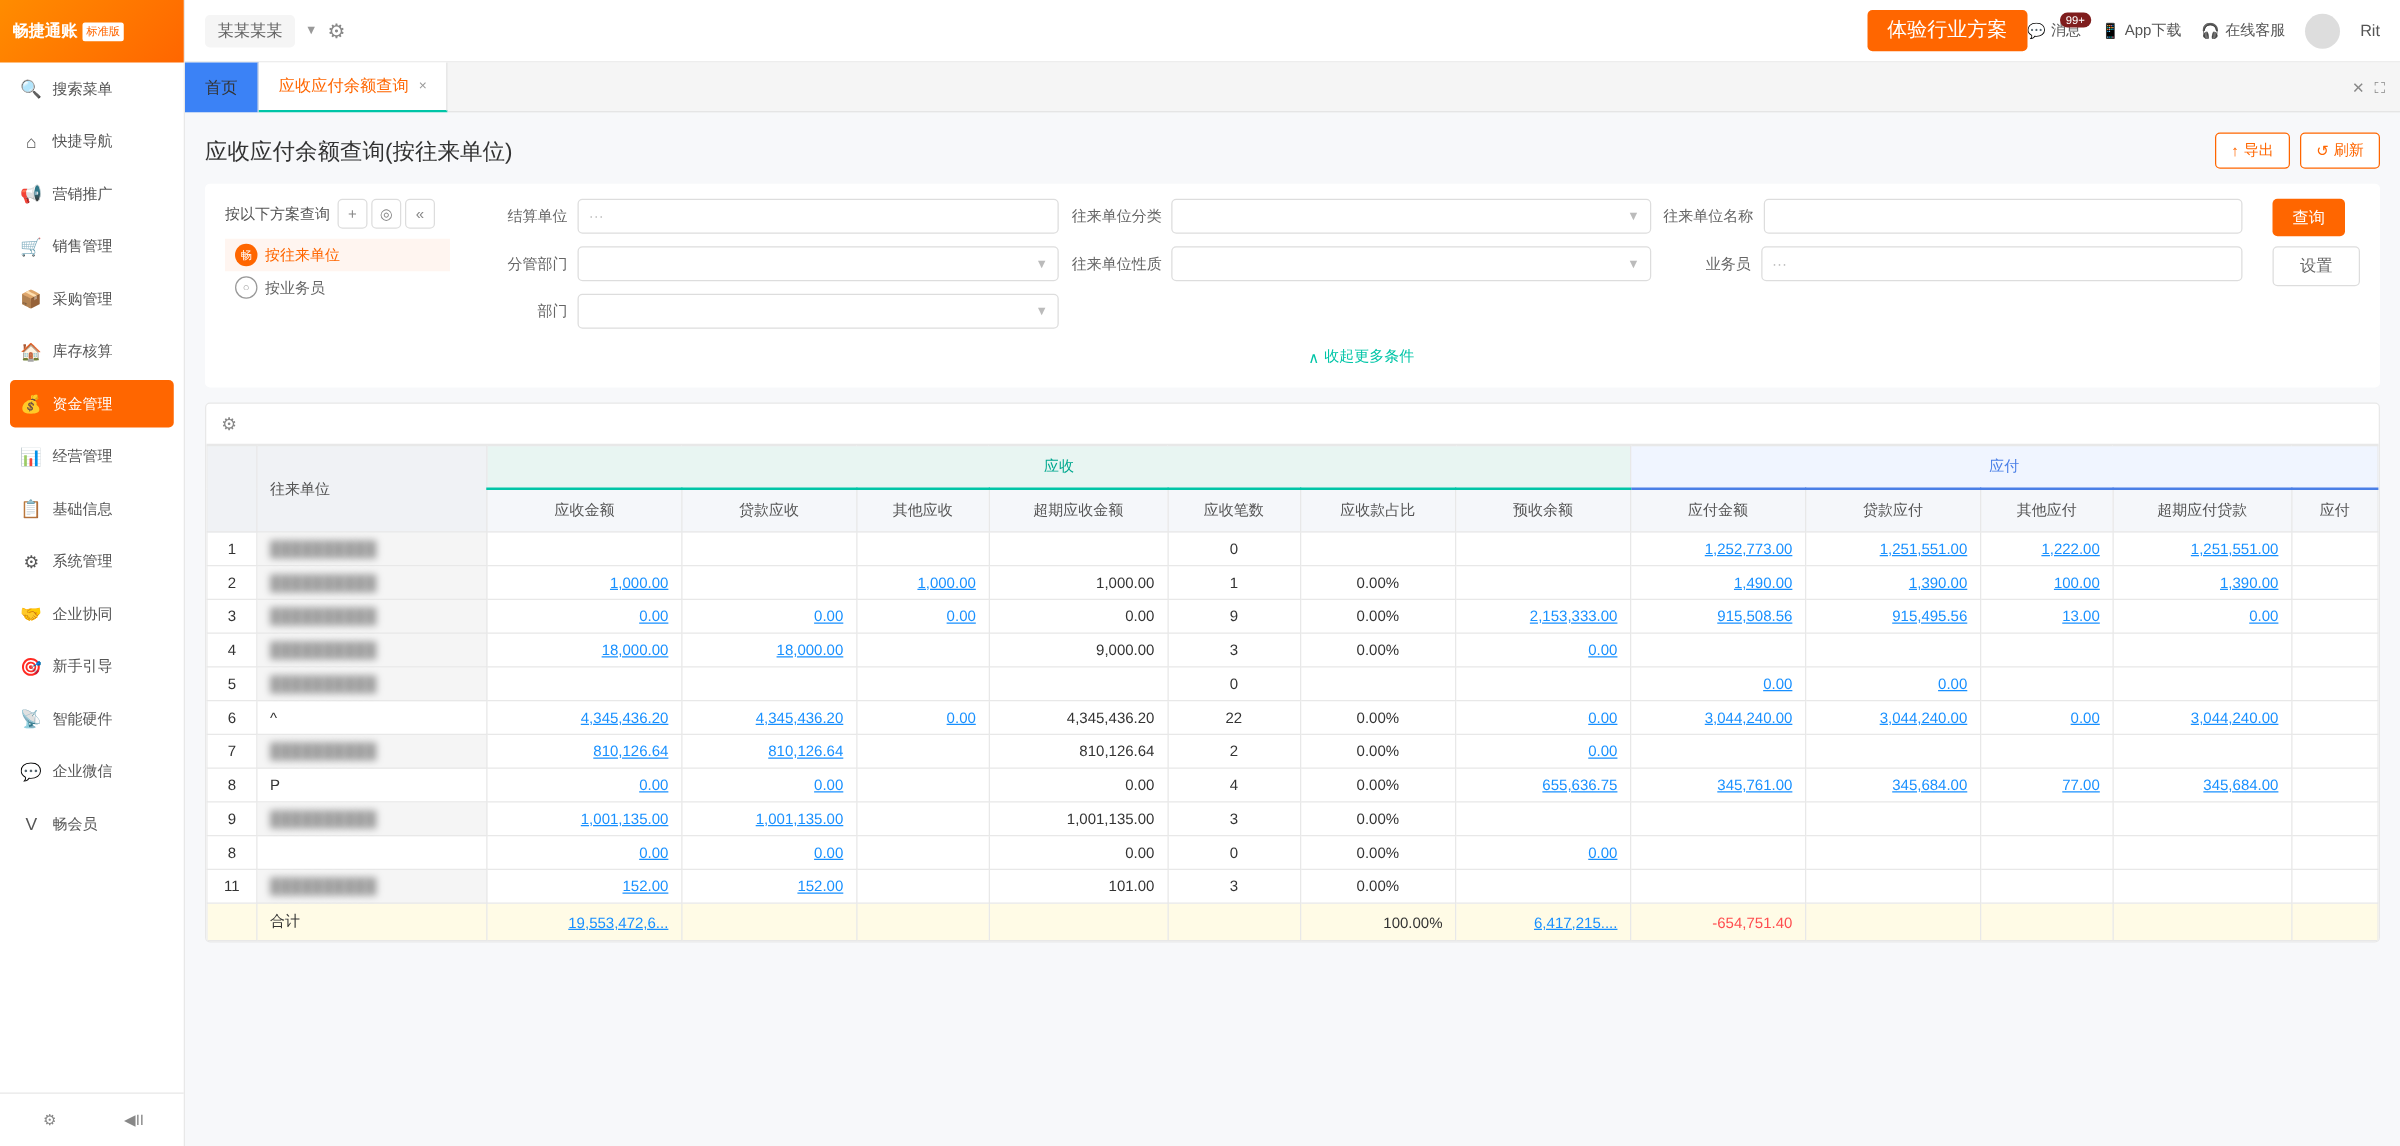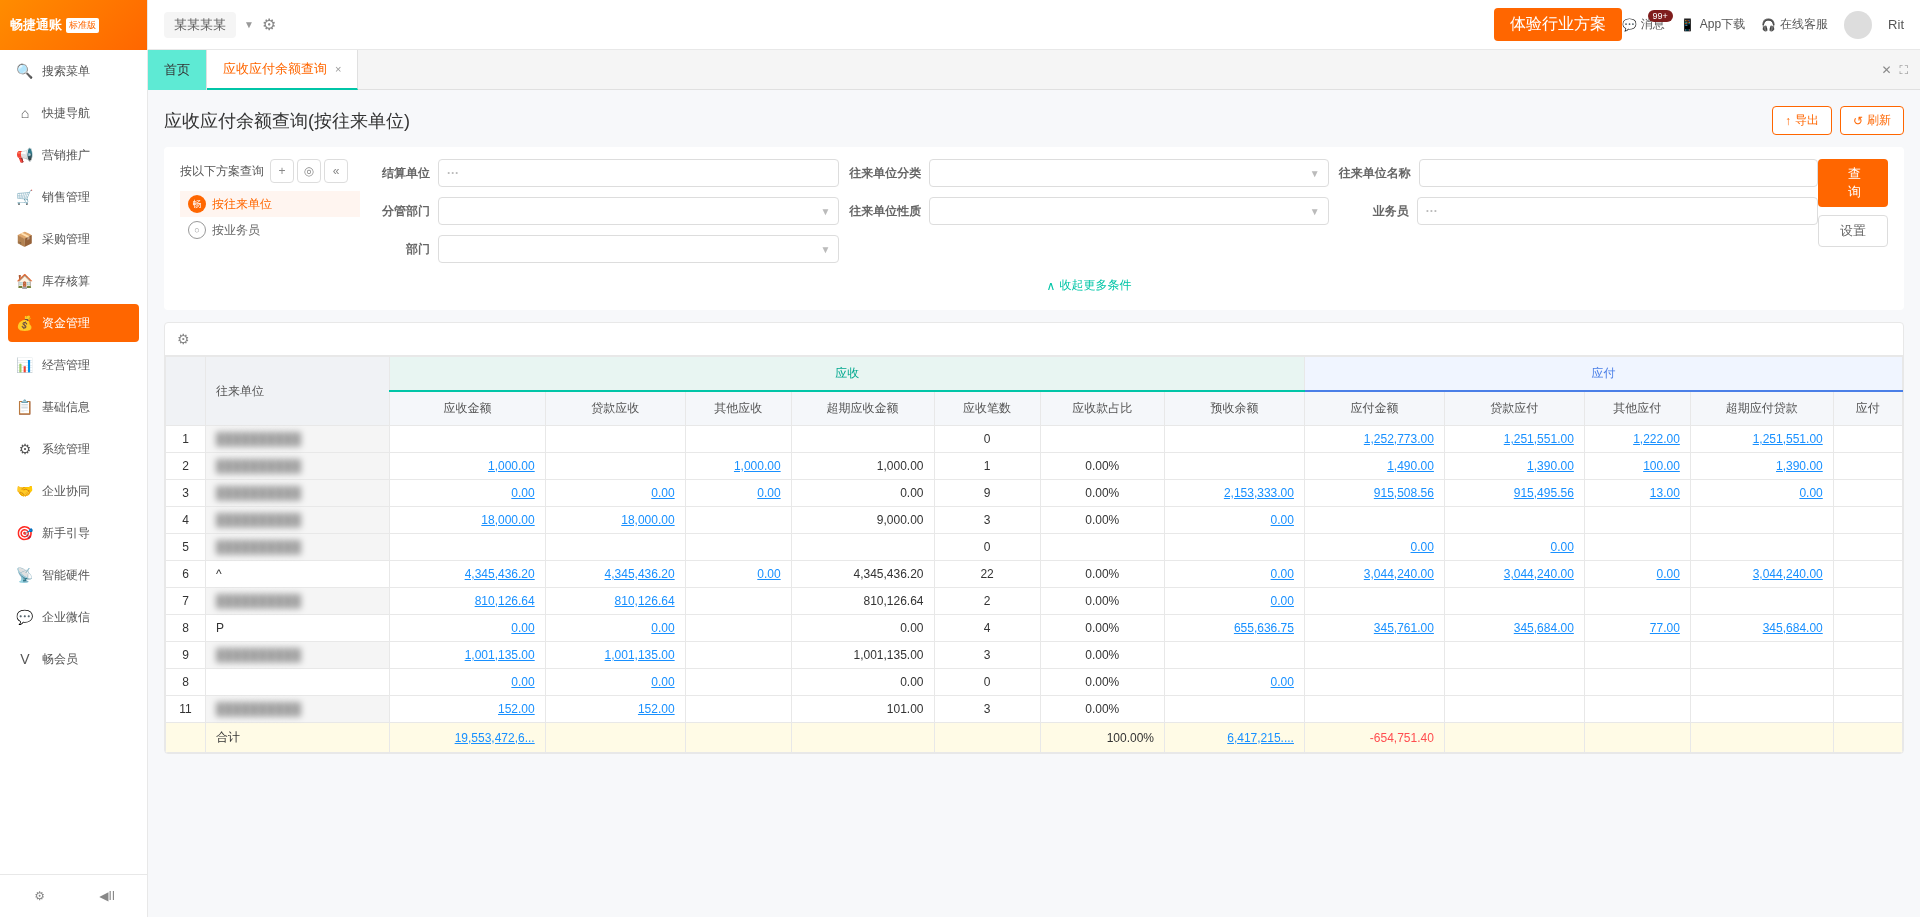--- a/index.html
+++ b/index.html
@@ -34,21 +34,21 @@
     .topbar-badge { background: #7f1d1d; color: #fff; font-size: 9px; border-radius: 8px; padding: 1px 5px; position: absolute; top: -6px; right: -8px; }
     .topbar-app { display: flex; align-items: center; gap: 4px; color: #555; cursor: pointer; }
     .topbar-service { display: flex; align-items: center; gap: 4px; color: #555; cursor: pointer; }
     .topbar-avatar { width: 28px; height: 28px; background: #ddd; border-radius: 50%; }
     .topbar-username { color: #555; font-size: 13px; }
 
     
     .tabbar { height: 40px; background: #f5f5f5; display: flex; align-items: center; border-bottom: 1px solid #e0e0e0; }
     .tab-item { height: 40px; display: flex; align-items: center; padding: 0 16px; cursor: pointer; color: #666; font-size: 13px; border-right: 1px solid #e0e0e0; }
     .tab-item.active { background: #fff; color: #ff6600; border-bottom: 2px solid #00c5a7; font-weight: 500; }
-    .tab-home { background: #5eead4; color: #333; }
+    .tab-home { background: #3b82f6; color: #333; }
     .tab-close { margin-left: 8px; color: #999; font-size: 11px; }
     .tab-right { margin-left: auto; display: flex; align-items: center; gap: 8px; padding-right: 12px; color: #888; }
 
     
     .page-content { flex: 1; background: #f7f8fa; overflow: auto; padding: 16px; }
 
     
     .page-header { display: flex; align-items: center; justify-content: space-between; margin-bottom: 12px; }
     .page-title { font-size: 18px; font-weight: 500; color: #333; }
     .page-actions { display: flex; gap: 8px; }
@@ -57,29 +57,29 @@
 
     
     .filter-section { background: #fff; border-radius: 4px; padding: 12px 16px; margin-bottom: 12px; }
     .filter-icon-btn { width: 24px; height: 24px; border: 1px solid #ddd; border-radius: 4px; display: flex; align-items: center; justify-content: center; cursor: pointer; color: #888; font-size: 12px; }
     .scheme-item { display: flex; align-items: center; gap: 6px; padding: 4px 8px; cursor: pointer; }
     .scheme-item.active { background: #fff5f0; }
     .scheme-icon { width: 18px; height: 18px; background: #ff6600; border-radius: 50%; display: flex; align-items: center; justify-content: center; color: #fff; font-size: 9px; }
     .scheme-text { color: #ff6600; font-size: 12px; }
     .scheme-item2 { display: flex; align-items: center; gap: 6px; padding: 4px 8px; cursor: pointer; color: #666; font-size: 12px; }
     .scheme-clock { width: 18px; height: 18px; border: 1px solid #999; border-radius: 50%; display: flex; align-items: center; justify-content: center; color: #999; font-size: 9px; }
-    .filter-field { display: flex; align-items: center; gap: 8px; font-weight: bold; }
+    .filter-field { display: flex; align-items: center; gap: 8px; }
     .field-label { color: #666; font-size: 12px; white-space: nowrap; min-width: 70px; text-align: right; }
     .field-input { flex: 1; height: 28px; border: 1px solid #ddd; border-radius: 4px; padding: 0 8px; font-size: 12px; color: #333; display: flex; align-items: center; justify-content: space-between; }
     .field-select { flex: 1; height: 28px; border: 1px solid #ddd; border-radius: 4px; padding: 0 8px; font-size: 12px; color: #333; display: flex; align-items: center; justify-content: space-between; }
     .chevron-down { color: #bbb; font-size: 10px; }
 
     .filter-collapse { text-align: center; color: #00c5a7; font-size: 12px; cursor: pointer; padding: 4px; display: flex; align-items: center; justify-content: center; gap: 4px; }
 
-    .btn-query { background: #ff6600; color: #fff; border: none; padding: 6px 30px; border-radius: 4px; cursor: pointer; font-size: 13px; width: 70px; }
+    .btn-query { background: #ff6600; color: #fff; border: none; padding: 6px 12px; border-radius: 4px; cursor: pointer; font-size: 13px; width: 58px; }
     .btn-setting { background: #fff; color: #666; border: 1px solid #ddd; padding: 6px 20px; border-radius: 4px; cursor: pointer; font-size: 13px; width: 70px; }
 
     
     .table-container { background: #fff; border-radius: 4px; overflow: hidden; border: 1px solid #e8e8e8; }
     .table-toolbar { display: flex; align-items: center; padding: 8px 12px; border-bottom: 1px solid #e8e8e8; }
     .table-gear { color: #888; cursor: pointer; font-size: 14px; }
 
     table { width: 100%; border-collapse: collapse; font-size: 12px; }
     thead tr { background: #f5f7fa; }
     th { padding: 8px 10px; text-align: center; color: #555; font-weight: 500; border: 1px solid #e8e8e8; white-space: nowrap; }
@@ -220,21 +220,21 @@
             <span>导出</span>
           </button>
           <button class="btn-refresh">
             <span>↺</span>
             <span>刷新</span>
           </button>
         </div>
       </div>
 
       <div class="filter-section">
-        <div style="display:flex; gap:0;">
+        <div style="display:flex; gap:24px;">
 
           <div style="width:180px; flex-shrink:0;">
             <div style="display:flex; align-items:center; gap:6px; margin-bottom:8px;">
               <span style="color:#555; font-size:12px;">按以下方案查询</span>
               <div style="display:flex; gap:3px;">
                 <div class="filter-icon-btn">+</div>
                 <div class="filter-icon-btn">◎</div>
                 <div class="filter-icon-btn">«</div>
               </div>
             </div>

